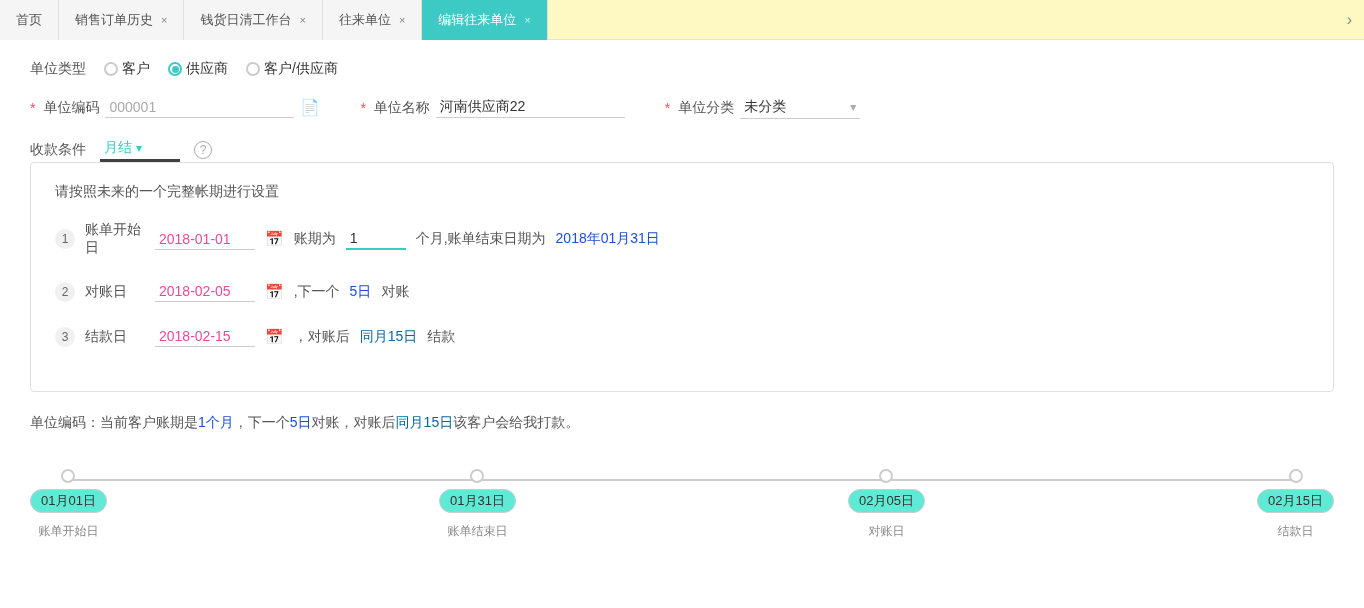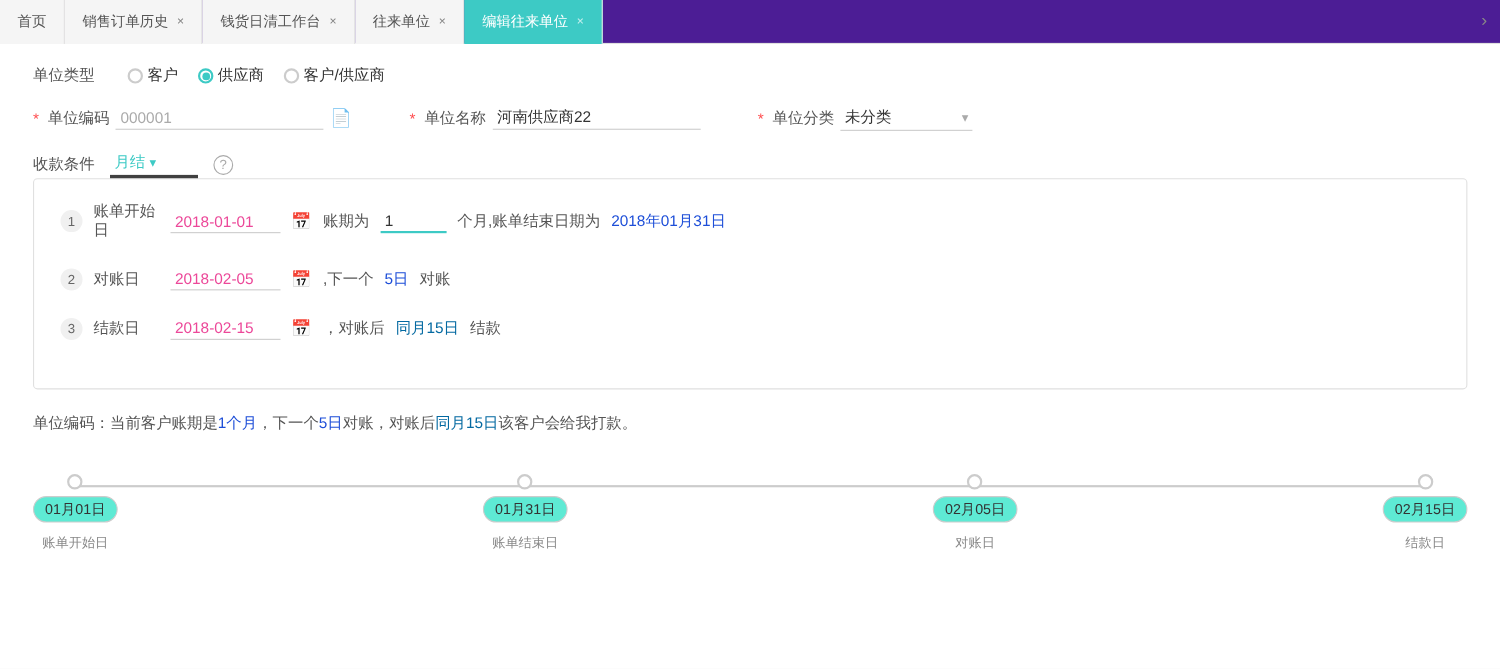--- a/index.html
+++ b/index.html
@@ -2,21 +2,21 @@
 <html><head>
   <meta charset="utf-8">
   <style>
     * { box-sizing: border-box; margin: 0; padding: 0; }
     body { font-family: 'Microsoft YaHei', Arial, sans-serif; font-size: 14px; background: #f5f5f5; color: #333; }
 
     
     .tabs-bar {
       display: flex;
       align-items: center;
-      background: #4c1d95;
+      background: #fef9c3;
       border-bottom: 1px solid #e0e0e0;
       height: 40px;
       padding: 0;
     }
     .tab-item {
       display: flex;
       align-items: center;
       padding: 0 16px;
       height: 40px;
       cursor: pointer;
@@ -52,21 +52,21 @@
       min-height: calc(100vh - 40px);
       padding: 20px 30px;
     }
 
     
     .form-row {
       display: flex;
       align-items: center;
       margin-bottom: 18px;
       flex-wrap: wrap;
-      gap: 22px;
+      gap: 10px;
     }
     .form-label {
       color: #555;
       font-size: 14px;
       white-space: nowrap;
     }
     .required-star {
       color: #ff4d4f;
       margin-right: 2px;
     }
@@ -376,20 +376,21 @@
   <div class="payment-row">
     <span class="form-label">收款条件</span>
     <div class="payment-select">
       <span class="sel-val">月结</span>
       <span class="sel-arrow">▾</span>
     </div>
     <div class="help-icon">?</div>
   </div>
 
   <div class="section-box">
+    <div class="section-title">请按照未来的一个完整帐期进行设置</div>
 
     <div class="setting-row">
       <div class="row-num">1</div>
       <span class="row-field-label">账单开始日</span>
       <input class="date-input" type="text" value="2018-01-01" style="">
       <span class="cal-icon">📅</span>
       <span class="row-desc">账期为</span>
       <input class="period-input" type="text" value="1" style="">
       <span class="row-desc">个月,账单结束日期为</span>
       <span class="orange-text">2018年01月31日</span>

